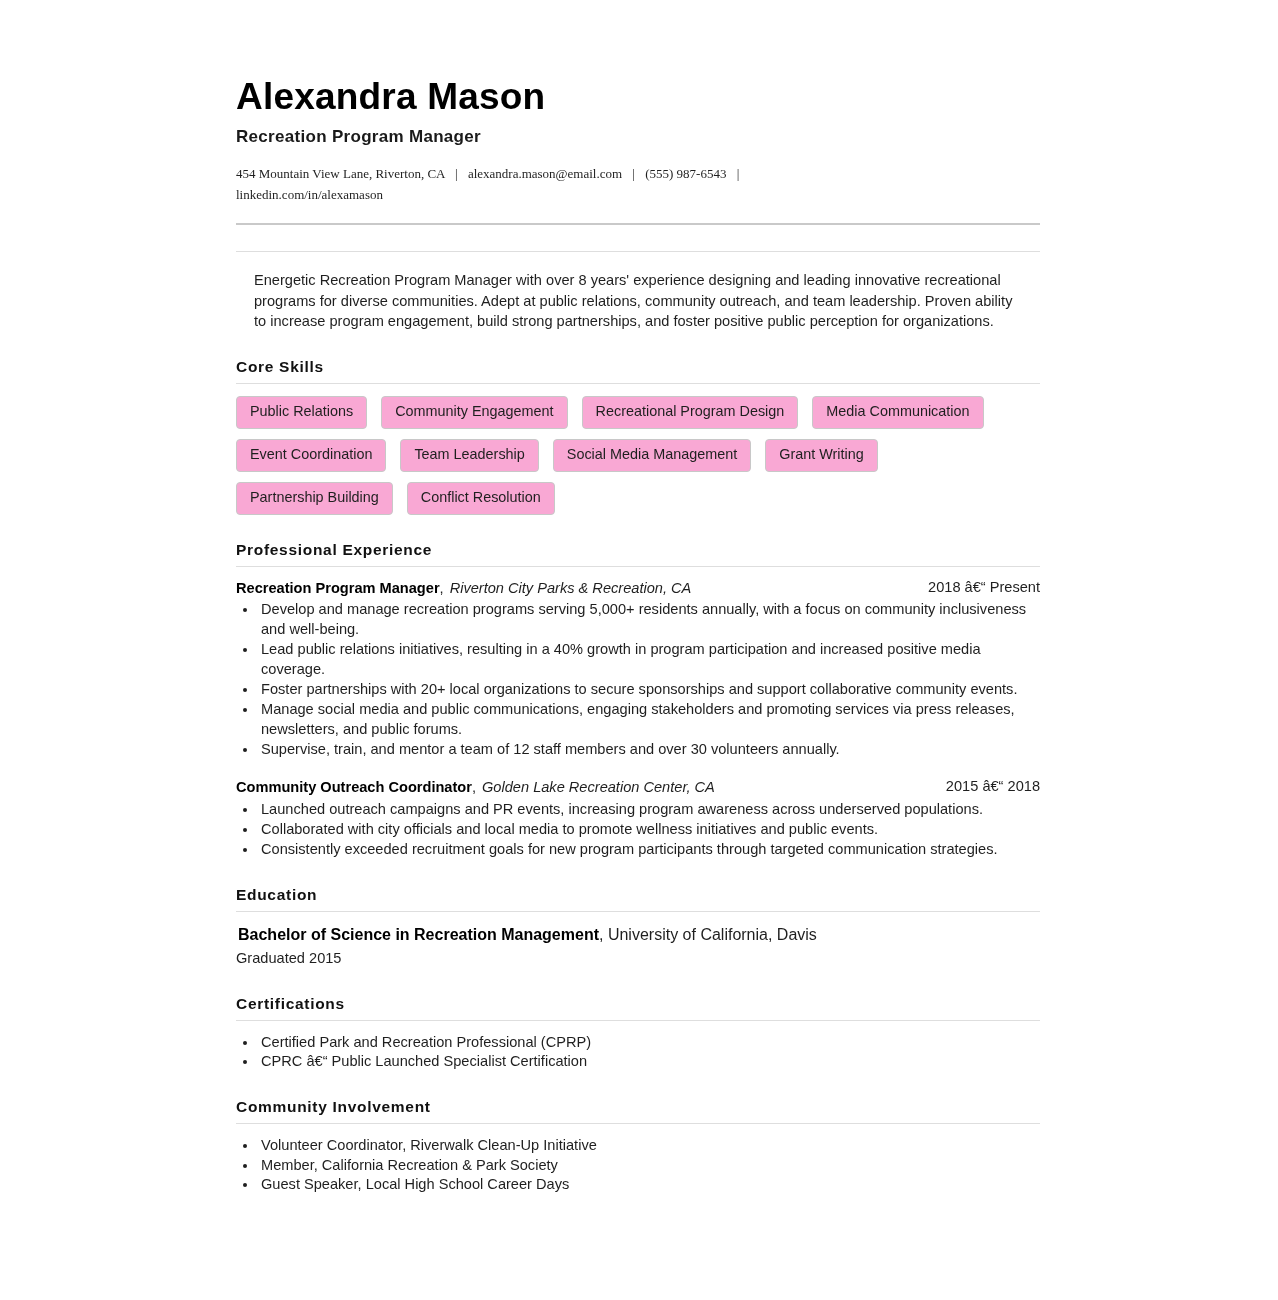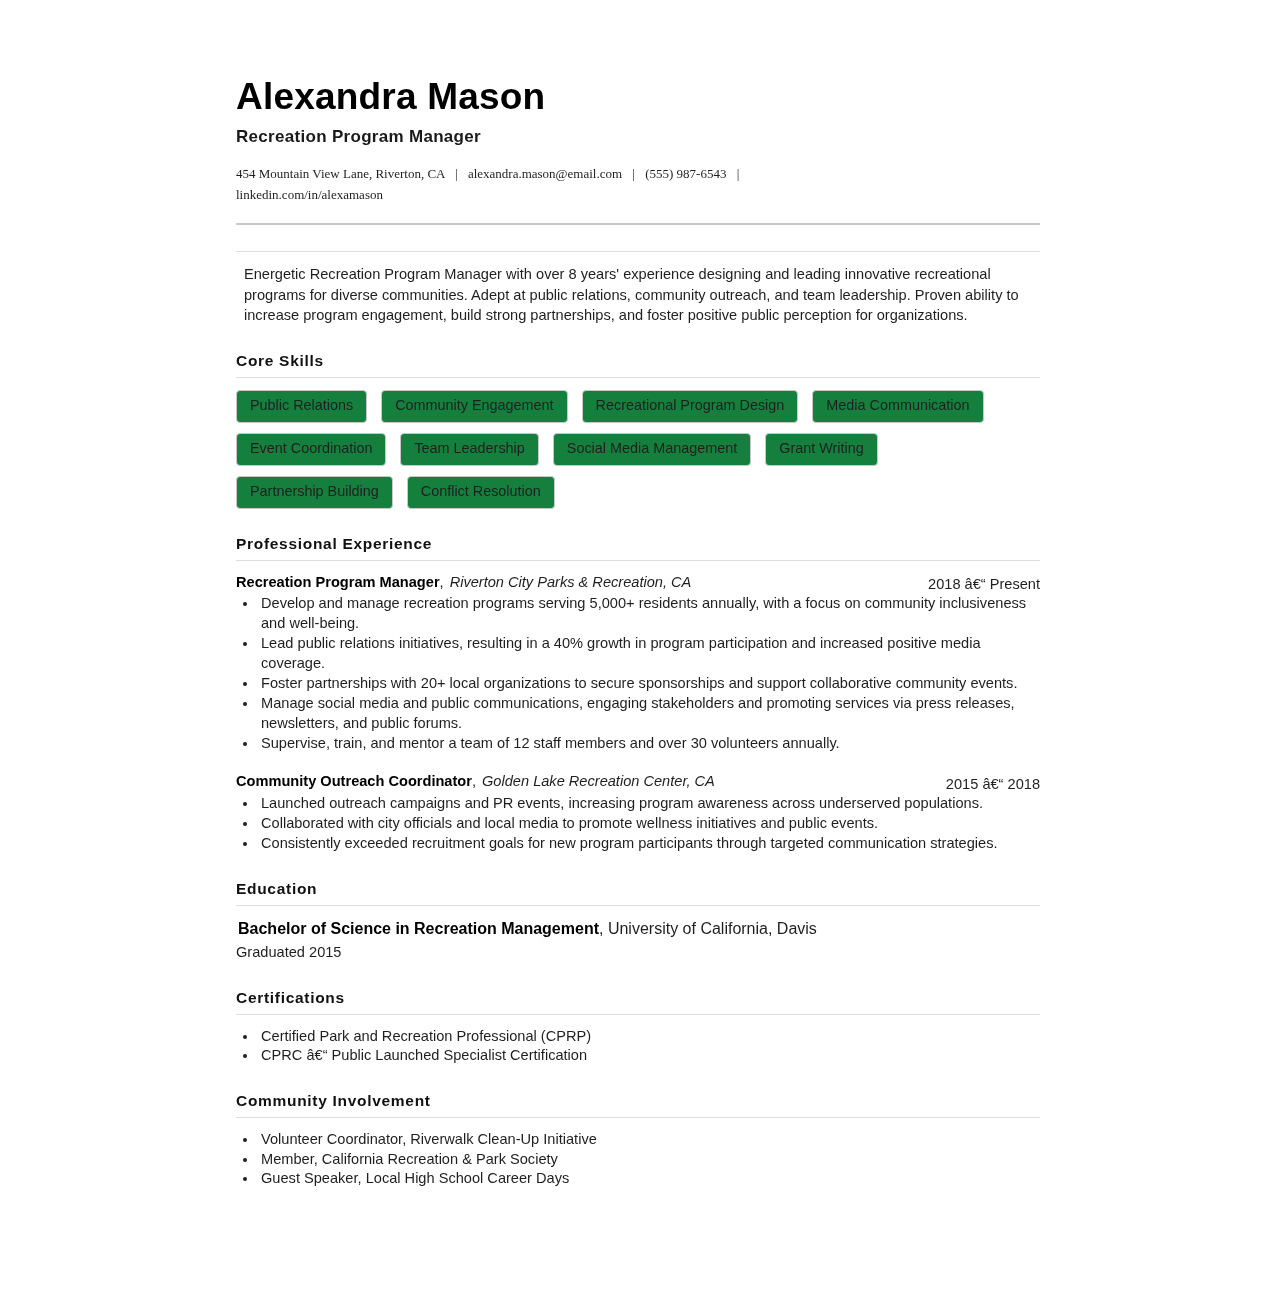--- a/index.html
+++ b/index.html
@@ -78,51 +78,51 @@
     border: 0;
     border-top: 1px solid #dedede;
     margin: 0 0 12px 0;
     width: 804px;
   }
 
   .summary-text {
     font-size: 14.6px;
     line-height: 1.42;
     color: #1f1f1f;
-    margin: 8px;
+    margin: 18px;
     text-align: left;
   }
 
   
   .skills-wrap {
     display: flex;
     flex-wrap: wrap;
     gap: 10px 14px;
     width: 790px;
     margin-top: 4px;
   }
   .chip {
     border: 1px solid #c8c8c8;
     border-radius: 4px;
-    background: #15803d;
+    background: #f9a8d4;
     padding: 7px 13px 8px 13px;
     font-size: 14.4px;
     line-height: 1.1;
     color: #1f1f1f;
     white-space: nowrap;
   }
 
   
   .job {
     margin-bottom: 18px;
   }
   .job:last-child { margin-bottom: 0; }
   .job-head {
     display: flex;
-    align-items: flex-end;
+    align-items: flex-start;
     justify-content: space-between;
     width: 804px;
     margin-bottom: 2px;
   }
   .job-head-left {
     font-size: 14.6px;
     line-height: 1.35;
   }
   .job-role {
     font-weight: bold;

